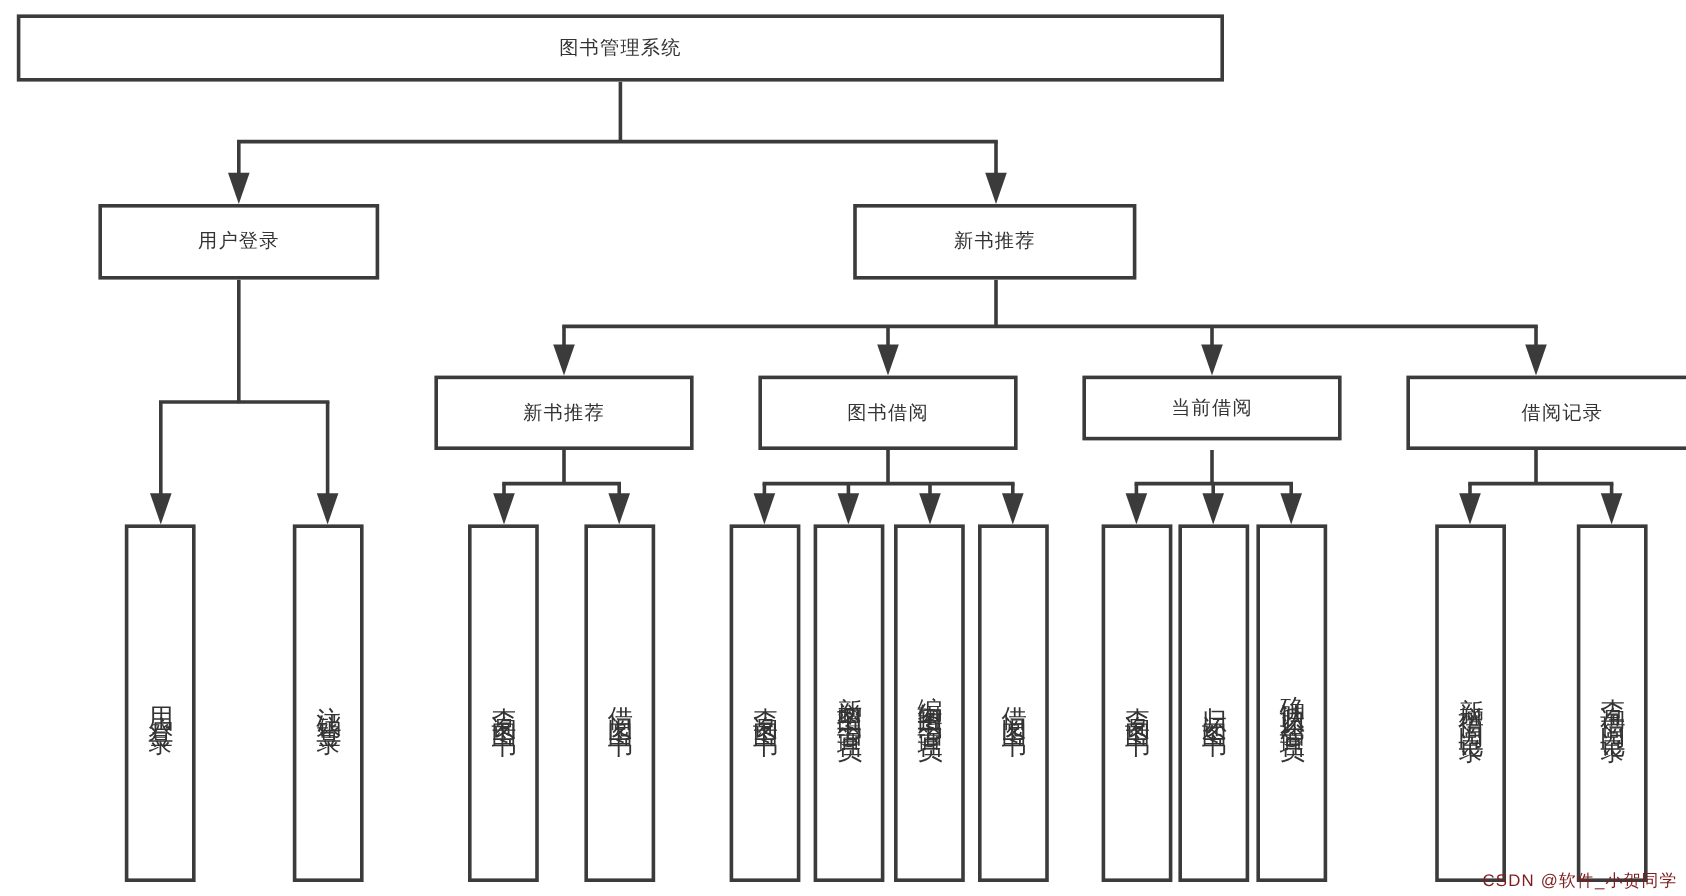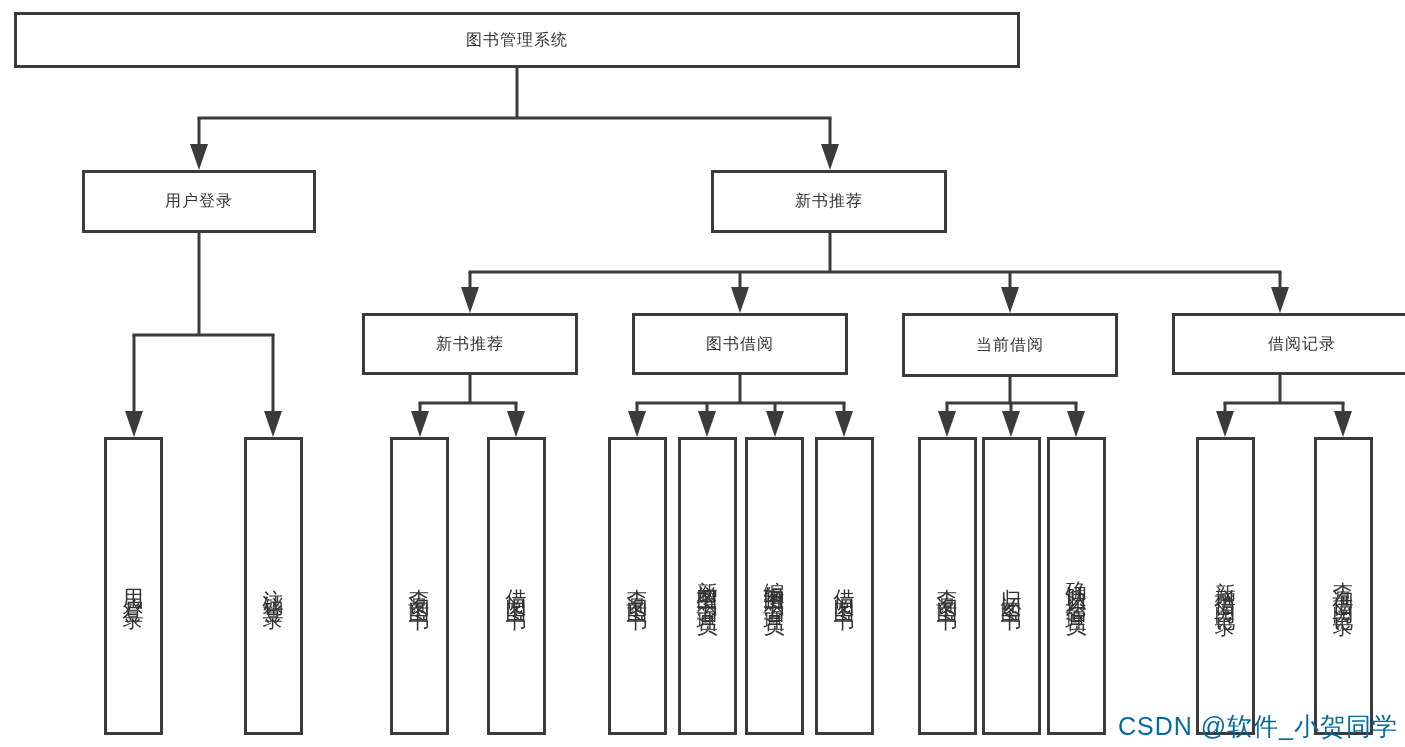--- a/index.html
+++ b/index.html
@@ -36,22 +36,22 @@
     text-orientation: mixed;
     font-size: 21px;
     line-height: 1;
     letter-spacing: 7px;
     white-space: nowrap;
   }
   .watermark {
     position: absolute;
     right: 7px;
     bottom: 4px;
-    font-size: 25px;
-    color: #0369a1;
+    font-size: 14px;
+    color: #7f1d1d;
     letter-spacing: 1px;
     white-space: nowrap;
   }
 </style>
 </head>
 <body>
 
 <div class="canvas">
 
   <svg class="connectors" viewBox="0 0 1405 747" xmlns="http://www.w3.org/2000/svg">
@@ -130,21 +130,21 @@
   <div class="box" style="left:711px;top:170px;width:236px;height:63px">
     <span class="hlabel">新书推荐</span>
   </div>
 
   <div class="box" style="left:632px;top:313px;width:216px;height:62px">
     <span class="hlabel">图书借阅</span>
   </div>
   <div class="box" style="left:362px;top:313px;width:216px;height:62px">
     <span class="hlabel">新书推荐</span>
   </div>
-  <div class="box" style="left:902px;top:313px;width:216px;height:64px">
+  <div class="box" style="left:902px;top:313px;width:216px;height:54px">
     <span class="hlabel">当前借阅</span>
   </div>
   <div class="box" style="left:1172px;top:313px;width:260px;height:62px">
     <span class="hlabel">借阅记录</span>
   </div>
 
   <div class="box" style="left:104px;top:437px;width:59px;height:298px">
     <span class="vtext">用户登录</span>
   </div>
   <div class="box" style="left:244px;top:437px;width:59px;height:298px">

